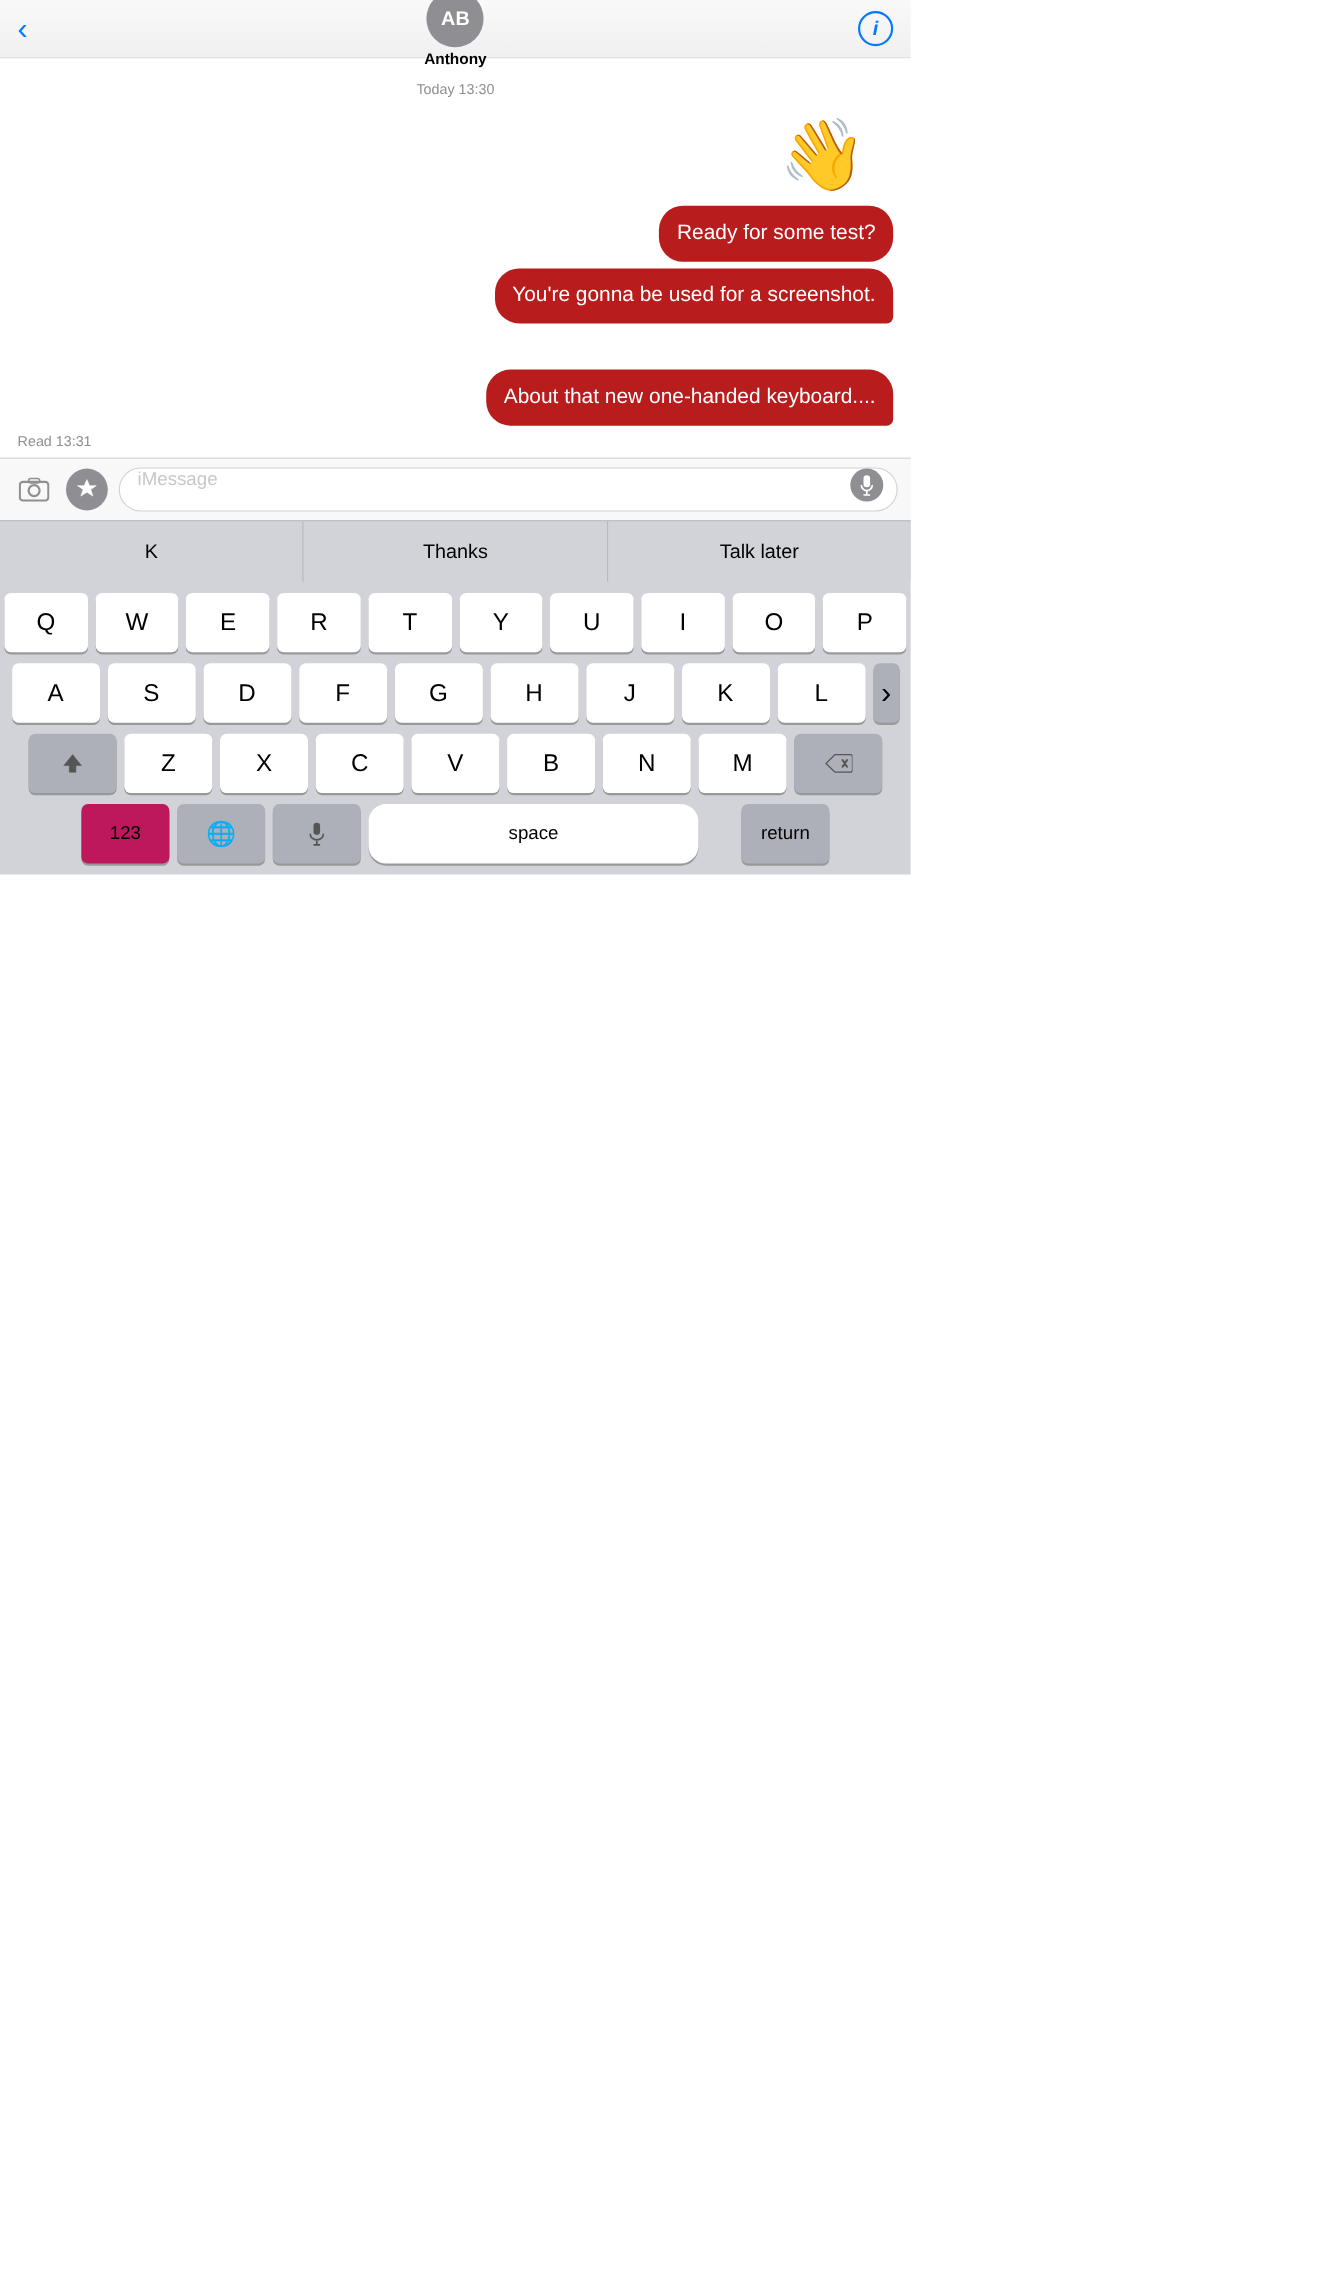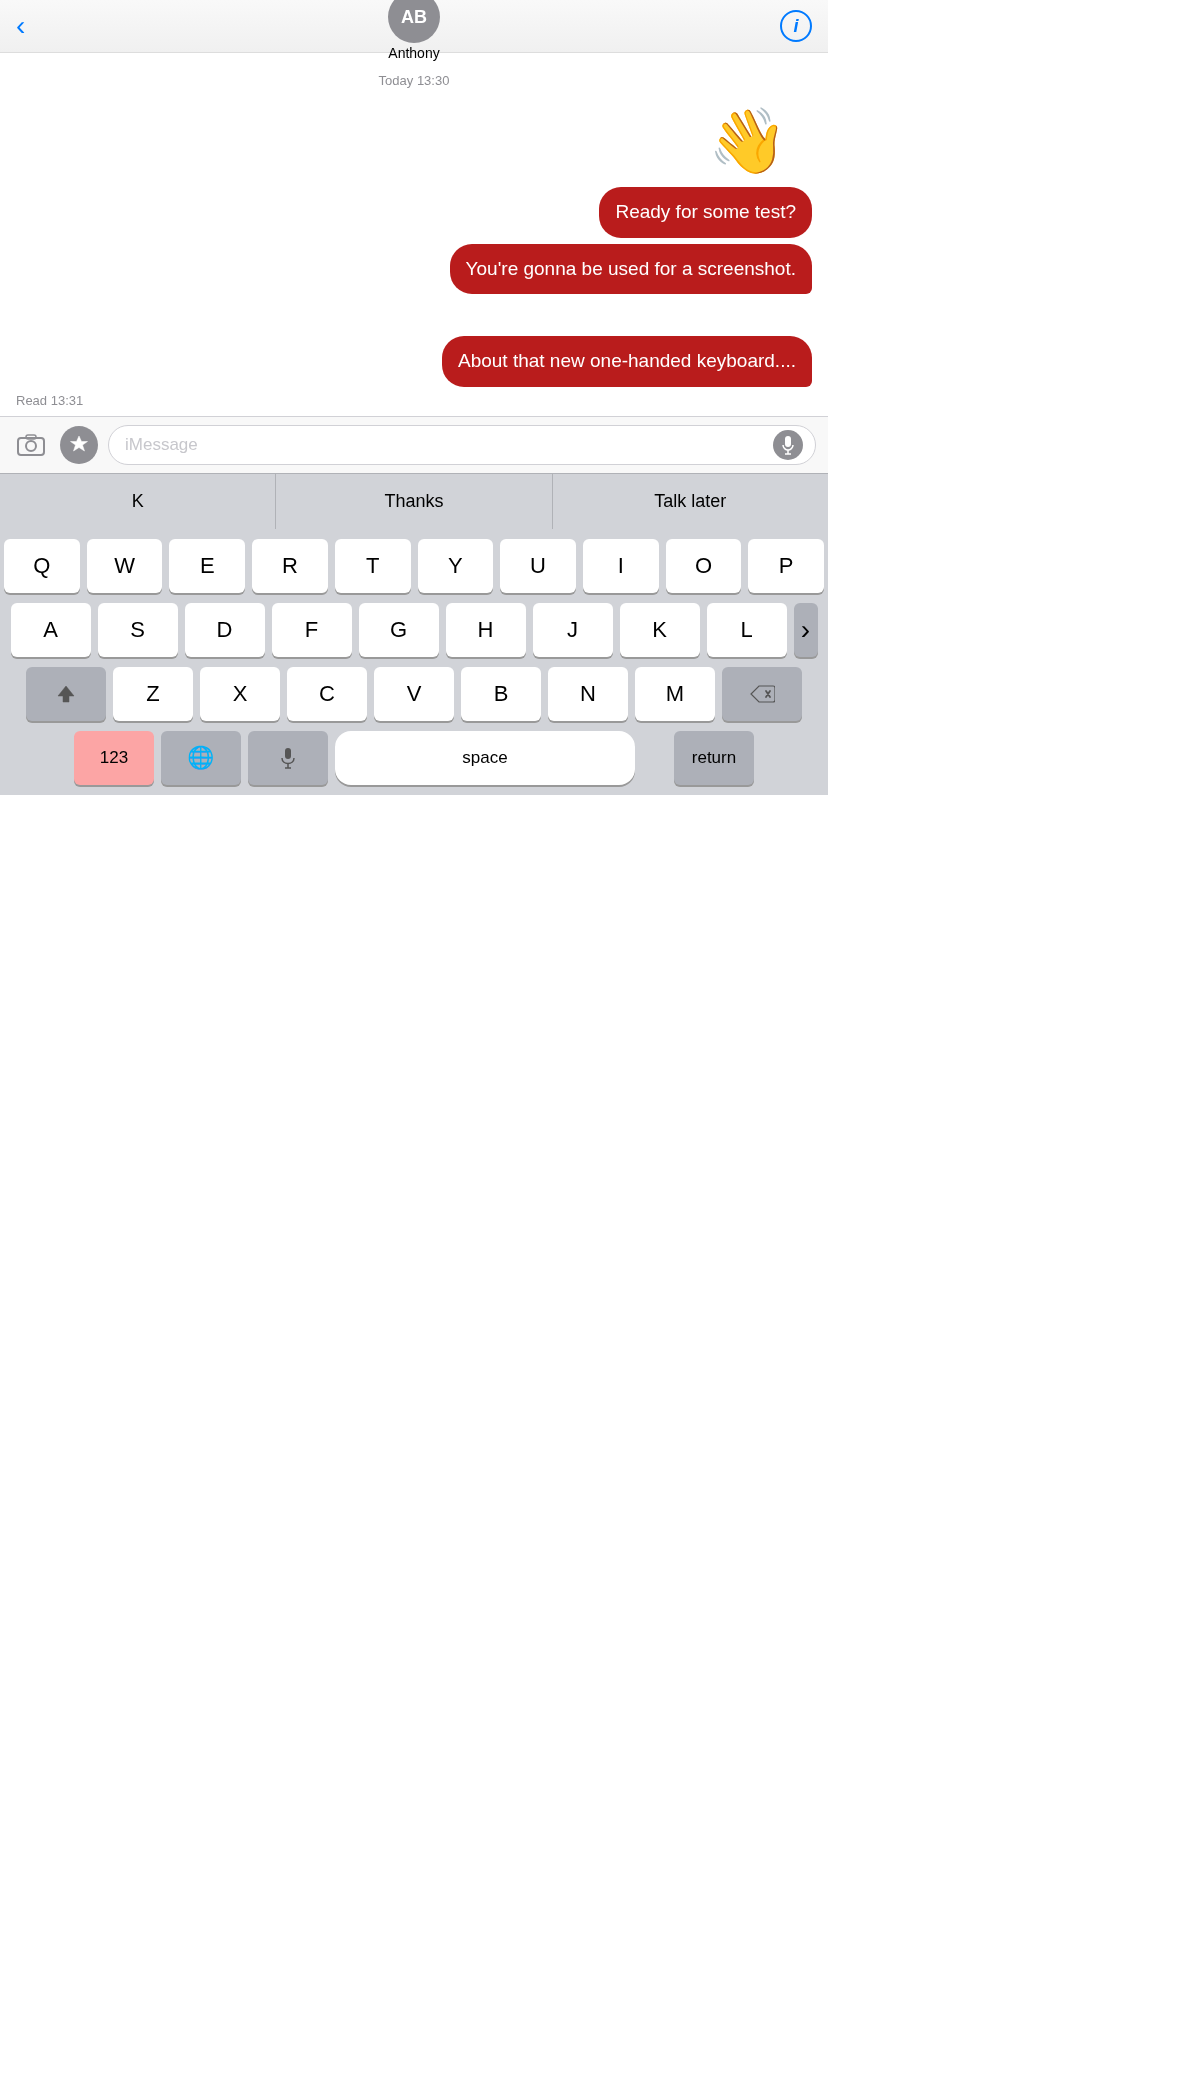--- a/index.html
+++ b/index.html
@@ -51,21 +51,21 @@
       align-items: center;
       justify-content: center;
       color: #fff;
       font-size: 18px;
       font-weight: 600;
     }
 
     .contact-name {
       font-size: 14px;
       color: #000;
-      font-weight: 400;
+      font-weight: 700;
       margin-top: 2px;
     }
 
     .info-icon {
       width: 32px;
       height: 32px;
       border-radius: 50%;
       border: 2px solid #007AFF;
       display: flex;
       align-items: center;
@@ -169,21 +169,21 @@
       cursor: pointer;
     }
 
     .message-input-wrapper {
       flex: 1;
       height: 40px;
       border: 1.5px solid #d1d1d6;
       border-radius: 20px;
       background: #fff;
       display: flex;
-      align-items: center;
+      align-items: flex-start;
       padding: 0 12px 0 16px;
       justify-content: space-between;
     }
 
     .message-input-placeholder {
       color: #c7c7cc;
       font-size: 17px;
     }
 
     .mic-btn {
@@ -263,21 +263,21 @@
 
     .key.shift {
       background: #adb0b8;
     }
 
     .key.backspace {
       background: #adb0b8;
     }
 
     .key.numbers {
-      background: #fca5a5;
+      background: #be185d;
       font-size: 17px;
     }
 
     .key.globe {
       background: #adb0b8;
       font-size: 22px;
     }
 
     .key.mic {
       background: #adb0b8;

